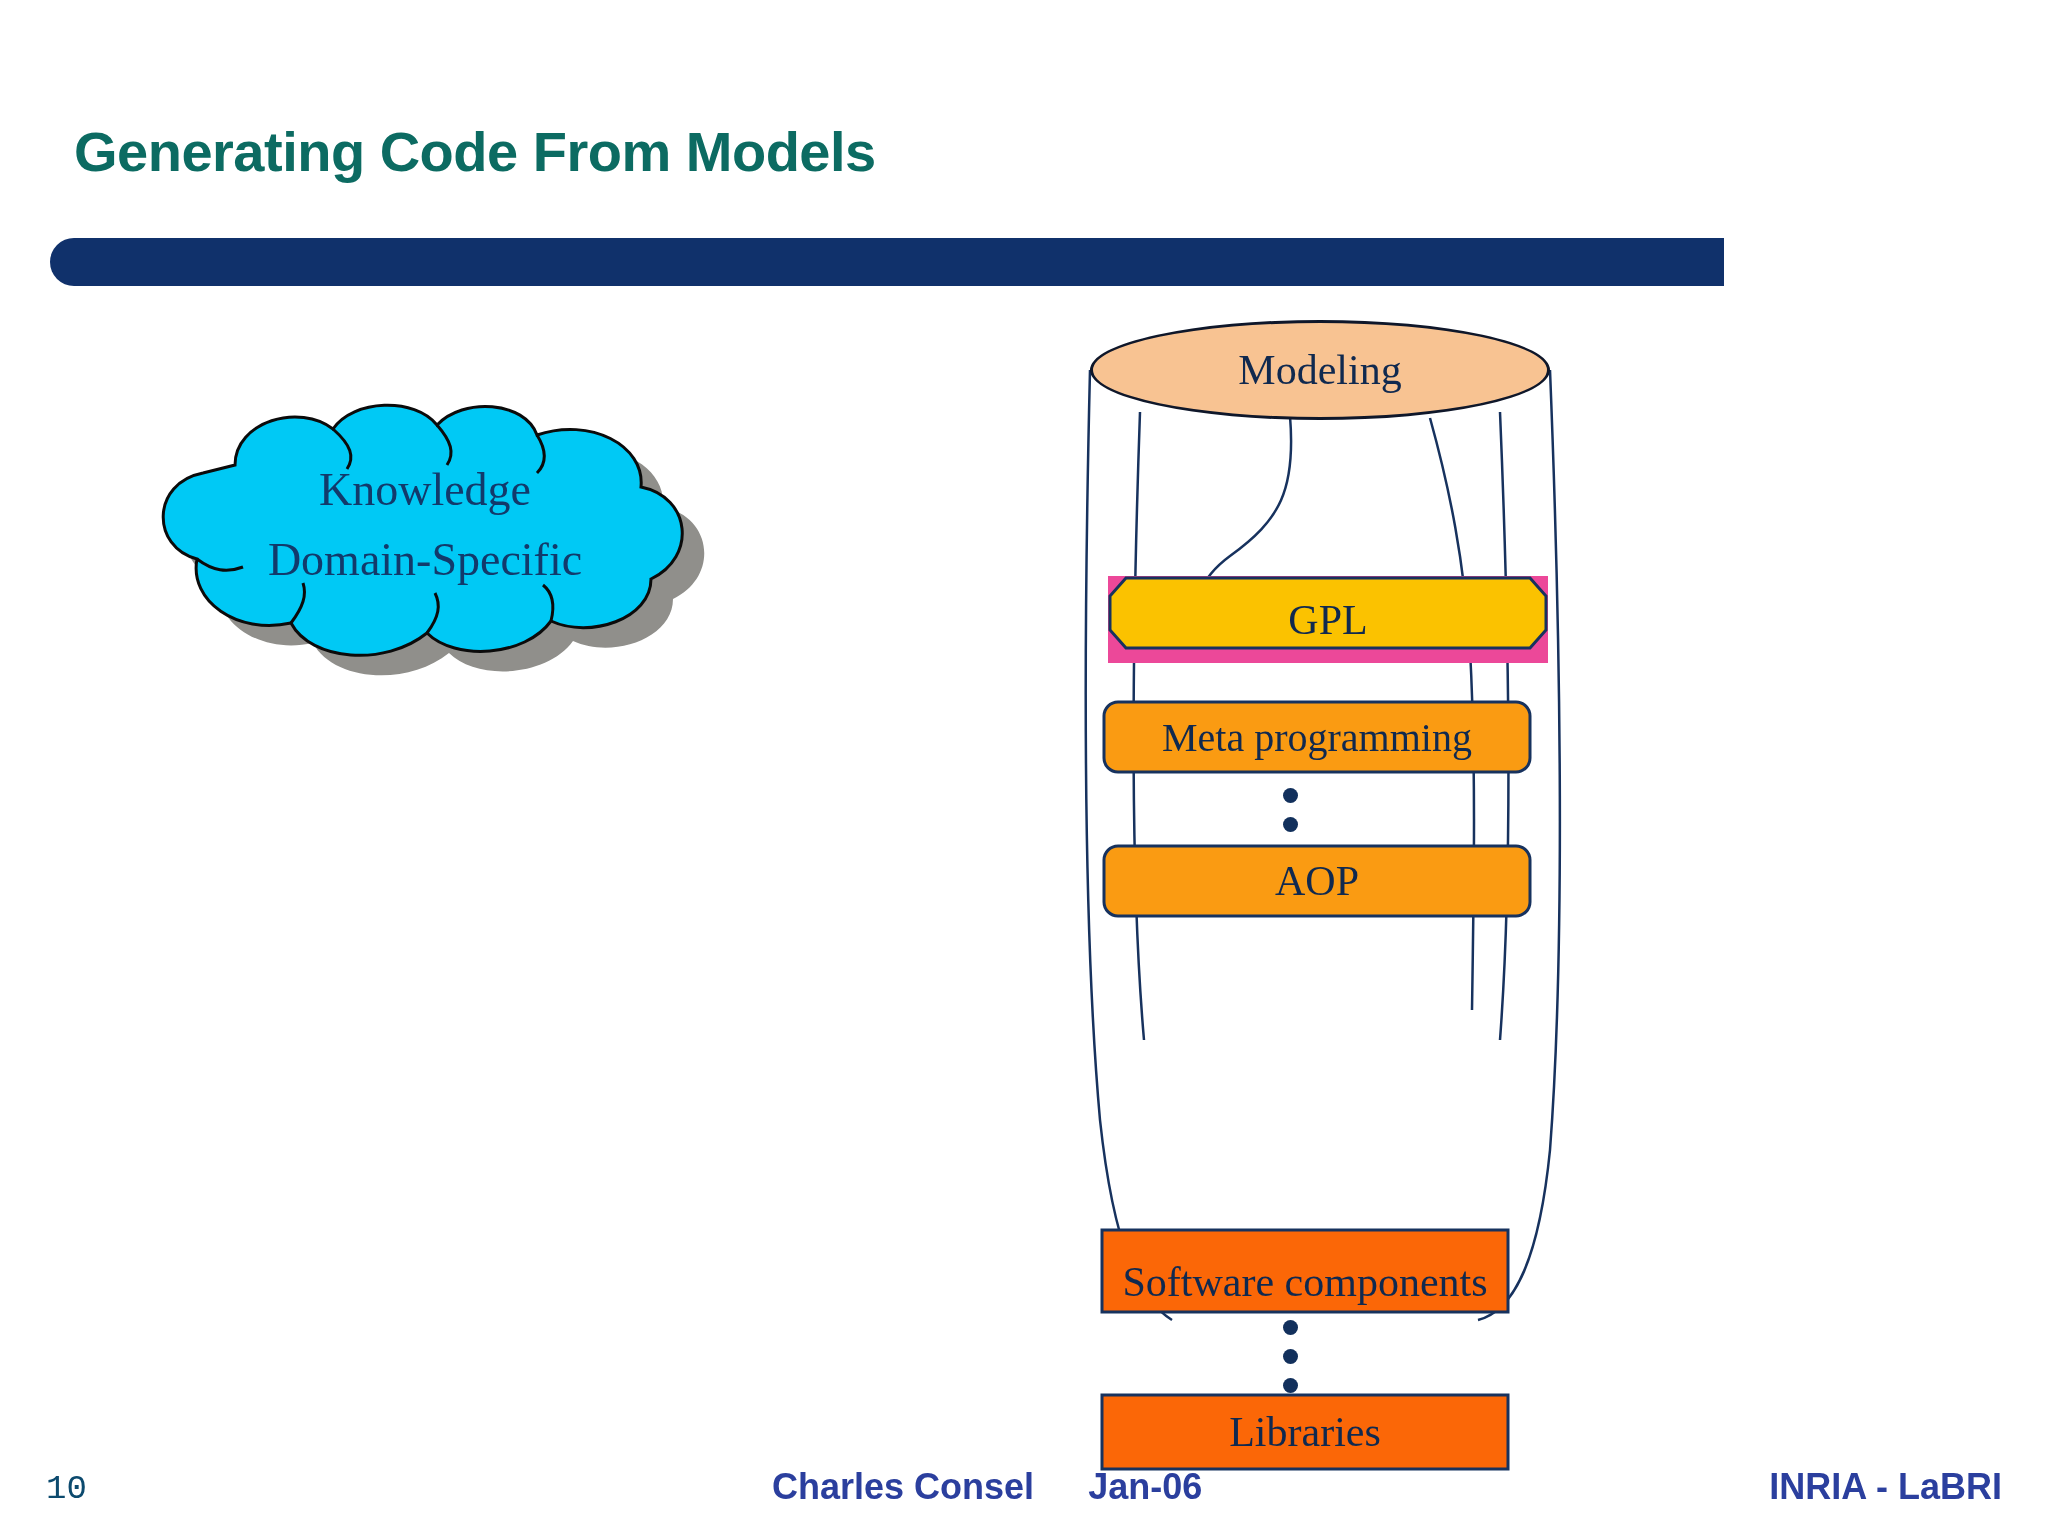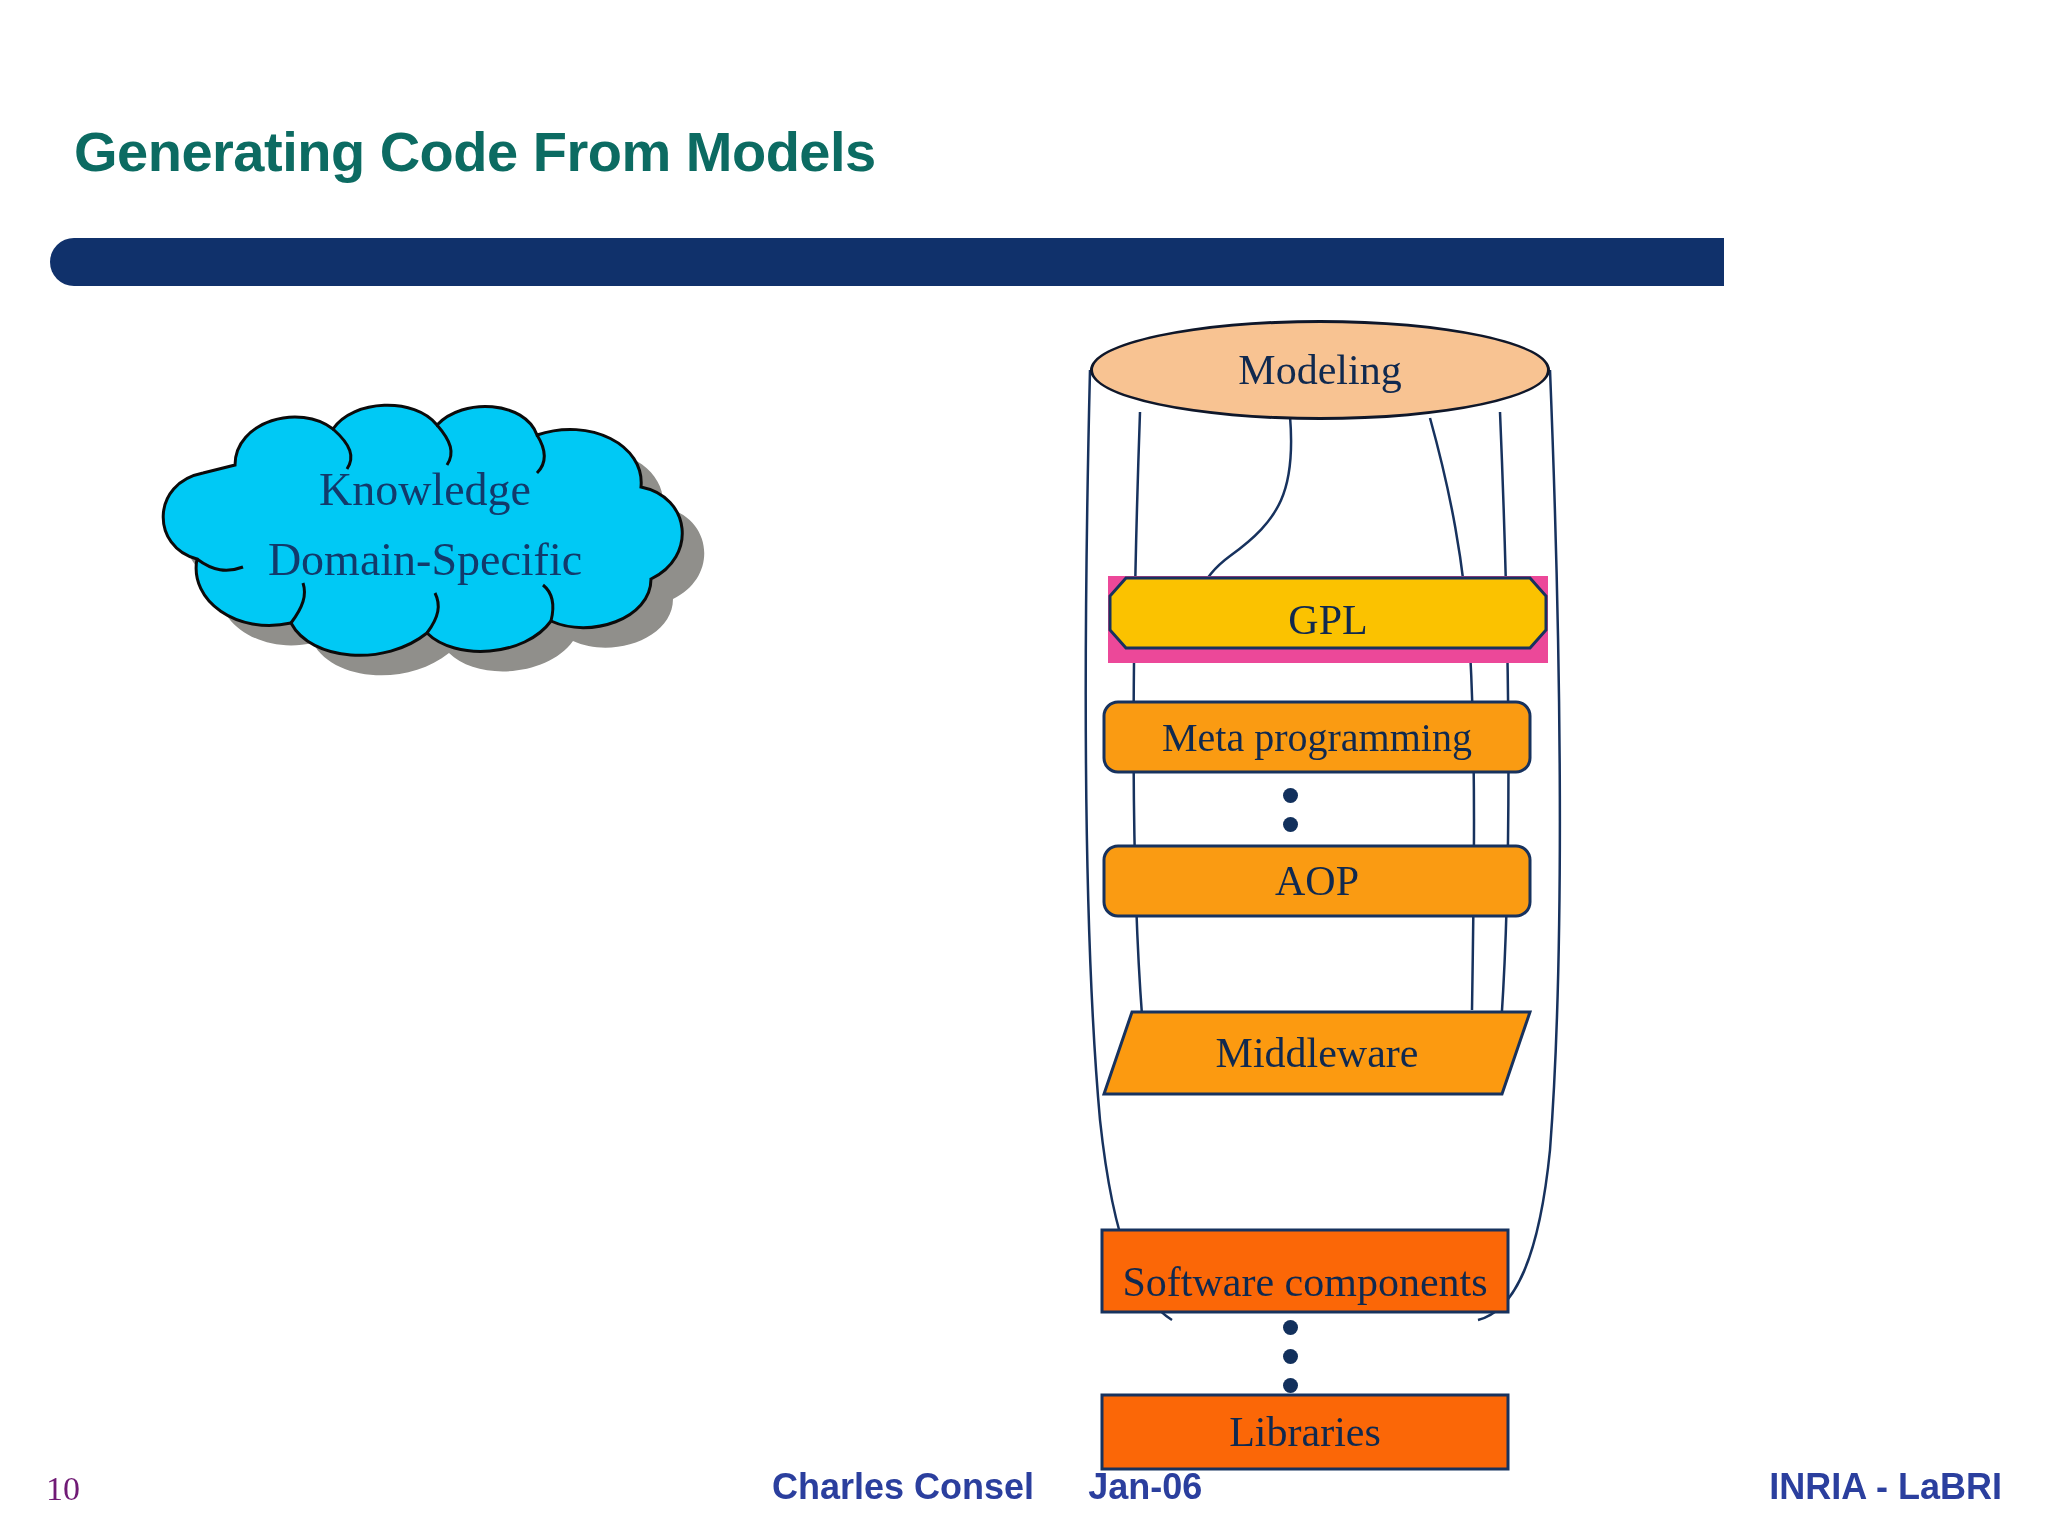--- a/index.html
+++ b/index.html
@@ -178,22 +178,22 @@
   }
   #dots-upper { left: 200px; top: 468px; }
   #dots-lower { left: 200px; top: 1000px; }
 
   
   #footer-page {
     position: absolute;
     left: 46px;
     top: 1470px;
     font-size: 34px;
-    color: #701a75;
-    font-family: Liberation Serif, serif;
+    color: #0c4a6e;
+    font-family: Liberation Mono, monospace;
   }
   #footer-center {
     position: absolute;
     left: 772px;
     top: 1466px;
     font-size: 36px;
     font-weight: bold;
     color: #2B3F9E;
     font-family: "Liberation Sans", sans-serif;
     white-space: nowrap;
@@ -305,26 +305,20 @@
     <i></i>
   </div>
 
   <div class="shape-wrap" id="layer-aop">
     <svg width="430" height="74" viewBox="0 0 430 74" xmlns="http://www.w3.org/2000/svg">
       <rect x="2" y="2" width="426" height="70" rx="14" ry="14" fill="#FA9B12" stroke="#17325E" stroke-width="3"></rect>
     </svg>
     <span>AOP</span>
   </div>
 
-  <div class="shape-wrap" id="layer-middleware">
-    <svg width="430" height="86" viewBox="0 0 430 86" xmlns="http://www.w3.org/2000/svg">
-      <polygon points="30,2 428,2 400,84 2,84" fill="#FC9A10" stroke="#17325E" stroke-width="3"></polygon>
-    </svg>
-    <span>Middleware</span>
-  </div>
 
   <div class="shape-wrap" id="layer-software">
     <svg width="410" height="86" viewBox="0 0 410 86" xmlns="http://www.w3.org/2000/svg">
       <rect x="2" y="2" width="406" height="82" fill="#FB6707" stroke="#17325E" stroke-width="3"></rect>
     </svg>
     <span>Software components</span>
   </div>
 
   <div class="vdots" id="dots-lower">
     <i></i>

